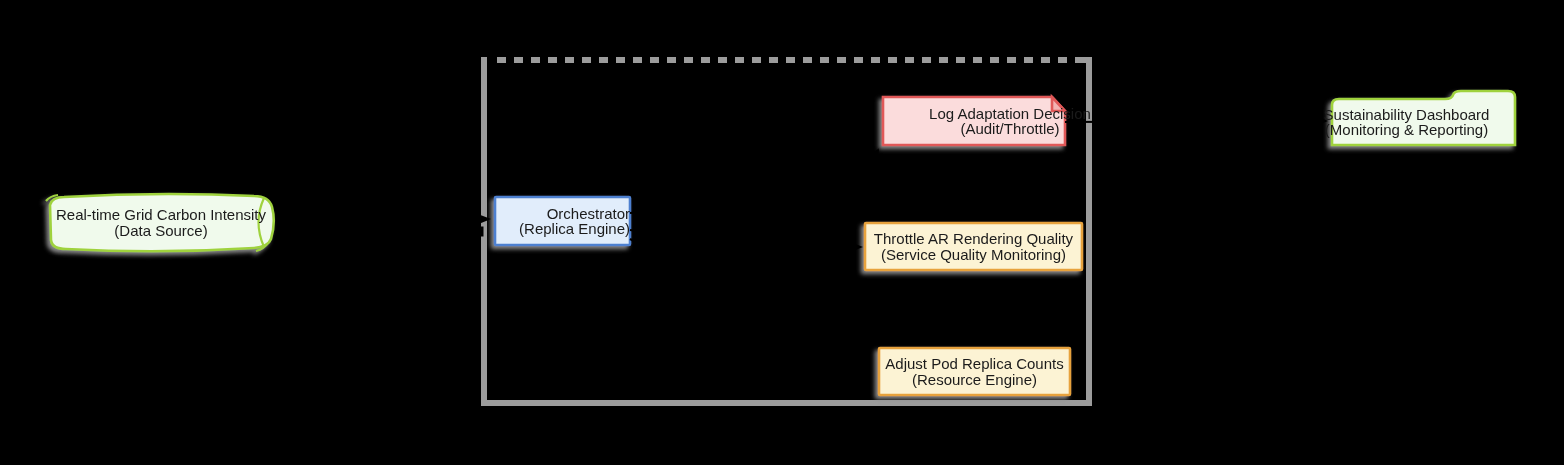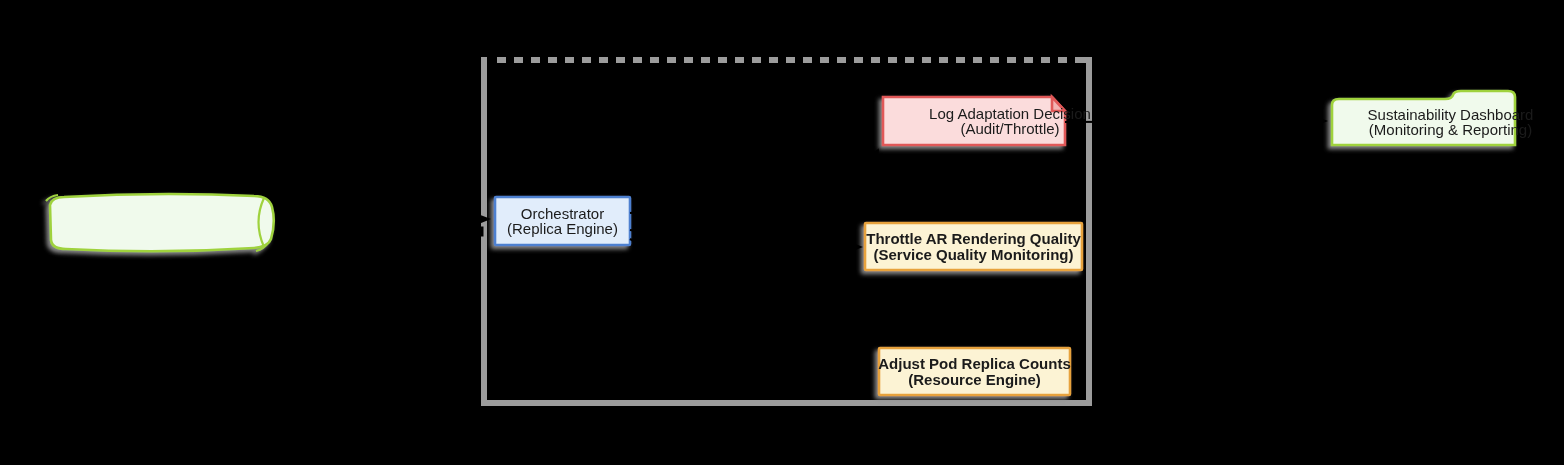--- a/index.html
+++ b/index.html
@@ -81,39 +81,43 @@
     <g class="edge-layer" stroke="#000000">
       <path class="edge" marker-end="url(#arrow)" d="M276,221 C340,221 420,220 489,219"></path>
       <path class="edge" marker-end="url(#arrow)" d="M630,213 C730,206 846,216 878,150"></path>
       <path class="edge" marker-end="url(#arrow)" d="M630,230 C710,242 790,247 861,247"></path>
       <path class="edge" marker-end="url(#arrow)" d="M630,239 C726,290 897,288 897,343"></path>
       <path class="edge" marker-end="url(#arrow)" d="M1065,122 L1326,121"></path>
       <rect x="477" y="227" width="6" height="9" fill="#000000"></rect>
     </g>
   </svg>
 
+  <div class="node-label" style="left:46px;top:196px;width:230px;height:53px;">
+    <span>Real-time Grid Carbon Intensity</span>
+    <span>(Data Source)</span>
+  </div>
 
-  <div class="node-label" style="left:495px;top:197px;width:135px;height:48px;">
+  <div class="node-label" style="left:495px;top:197px;width:135px;height:48px;align-items:flex-end;">
     <span>Orchestrator</span>
     <span>(Replica Engine)</span>
   </div>
 
   <div class="node-label" style="left:883px;top:97px;width:182px;height:48px;margin-left:36px;">
     <span>Log Adaptation Decision</span>
     <span>(Audit/Throttle)</span>
   </div>
 
-  <div class="node-label" style="left:865px;top:223px;width:217px;height:47px;font-weight:bold;">
+  <div class="node-label" style="left:865px;top:223px;width:217px;height:47px;">
     <span>Throttle AR Rendering Quality</span>
     <span>(Service Quality Monitoring)</span>
   </div>
 
-  <div class="node-label" style="left:879px;top:348px;width:191px;height:47px;font-weight:bold;">
+  <div class="node-label" style="left:879px;top:348px;width:191px;height:47px;">
     <span>Adjust Pod Replica Counts</span>
     <span>(Resource Engine)</span>
   </div>
 
-  <div class="node-label" style="left:1332px;top:99px;width:149px;height:46px;padding-left:44px;">
+  <div class="node-label" style="left:1332px;top:99px;width:149px;height:46px;">
     <span>Sustainability Dashboard</span>
     <span>(Monitoring &amp; Reporting)</span>
   </div>
 
 </div>
 
 </body></html>

